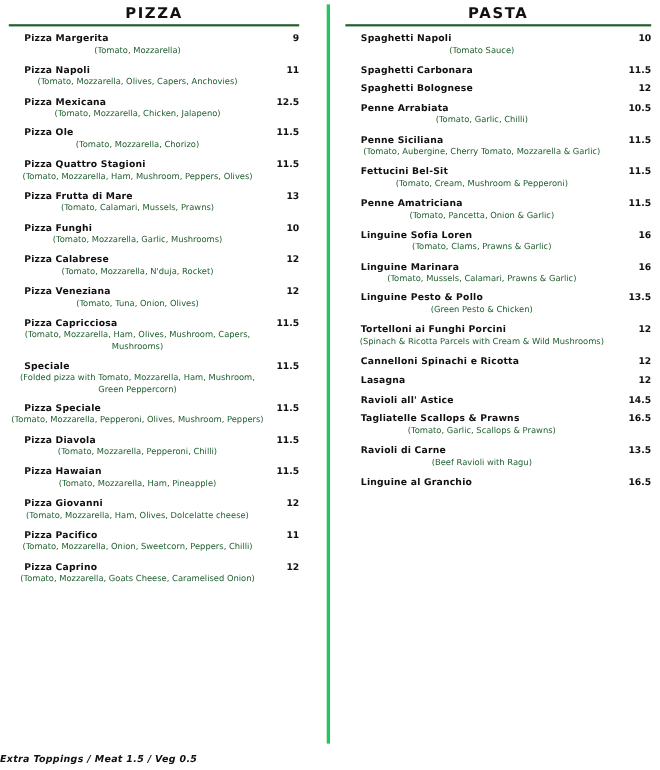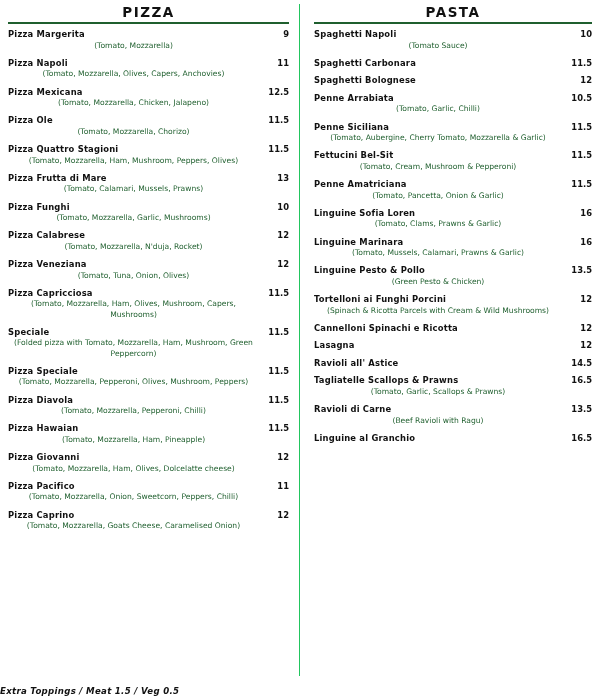--- a/index.html
+++ b/index.html
@@ -24,22 +24,22 @@
   .columns {
     display: flex;
     width: 100%;
     height: 672px;
   }
   .col {
     width: 50%;
     box-sizing: border-box;
   }
   .col-left {
-    padding-right: 10px;
-    border-right: 1px solid #22c55e;
+    padding-right: 25px;
+    border-right: 3px solid #22c55e;
   }
   .col-right {
     padding-left: 14px;
   }
   .col-title {
     text-align: center;
     font-weight: bold;
     font-size: 13.5px;
     letter-spacing: 1.5px;
     color: #111;
@@ -48,20 +48,21 @@
     margin-bottom: 5px;
   }
   .item {
     margin-bottom: 7px;
     position: relative;
   }
   .item-head {
     display: flex;
     align-items: baseline;
     justify-content: center;
+    margin-left: 14px;
   }
   .item-name {
     font-weight: bold;
     font-size: 8.4px;
     color: #111;
     letter-spacing: 0.2px;
     flex: 1 1 auto;
     padding-right: 6px;
     line-height: 1.25;
   }

